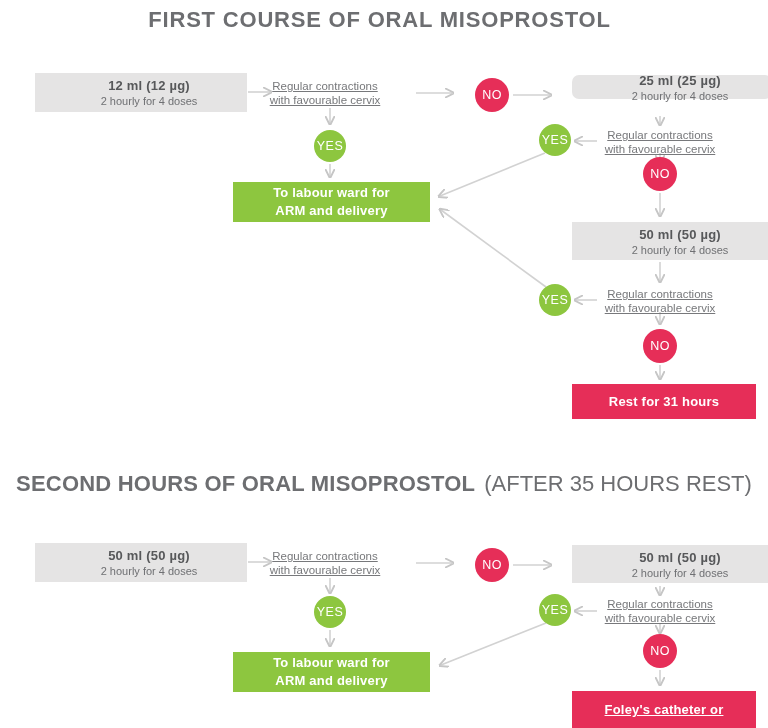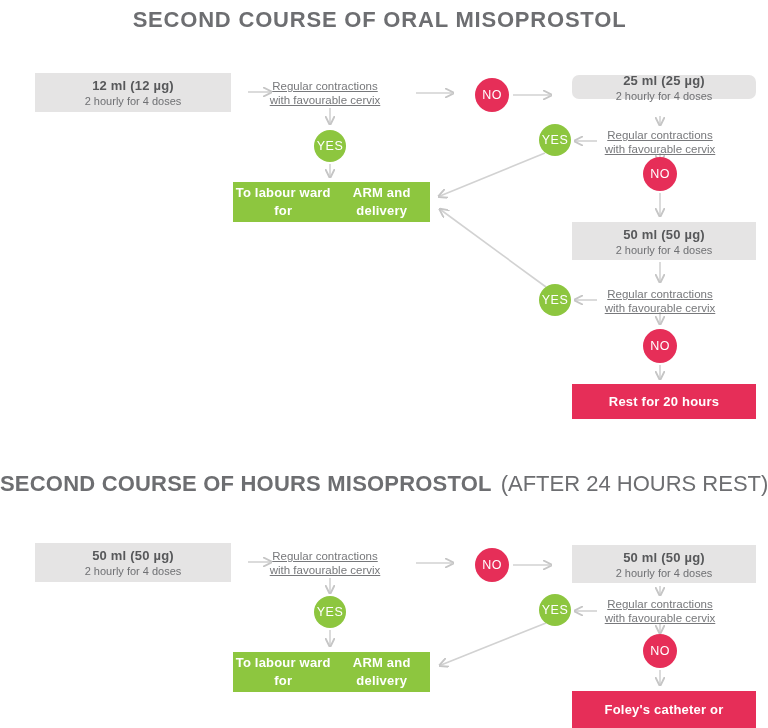--- a/index.html
+++ b/index.html
@@ -12,36 +12,36 @@
     position:absolute;left:0;right:0;margin:0;text-align:center;z-index:2;
     font-weight:bold;color:var(--title_gray);white-space:nowrap;
   }
   .title-1{top:7px;font-size:22px;letter-spacing:.8px;}
   .title-2{top:471px;font-size:22px;letter-spacing:.2px;}
   .title .note{font-weight:normal;letter-spacing:0;margin-left:9px;}
   .box{
     position:absolute;display:flex;flex-direction:column;justify-content:center;
     align-items:center;text-align:center;z-index:2;
   }
-  .box.gray{background:var(--box_gray);}
+  .box.gray{background:var(--box_gray);padding-left:16px;}
   .dose{font-weight:bold;font-size:13px;color:#57585a;letter-spacing:.2px;}
   .sched{font-size:11px;color:#6f7073;margin-top:2px;}
   .check{
     position:absolute;text-align:center;font-size:11.5px;color:var(--text_gray);
     line-height:1.25;z-index:2;text-decoration:underline;
   }
   .circle{
     position:absolute;border-radius:50%;display:flex;align-items:center;
     justify-content:center;color:#fff;font-weight:normal;font-size:12.5px;
     letter-spacing:.5px;z-index:3;
   }
   .circle.no{background:var(--accent_red);width:34px;height:34px;}
   .circle.yes{background:var(--accent_green);width:32px;height:32px;}
   .cta{
-    position:absolute;display:flex;flex-direction:row;justify-content:center;
+    position:absolute;display:flex;flex-direction:column;justify-content:center;
     align-items:center;text-align:center;color:#fff;font-weight:bold;
     font-size:13px;line-height:1.35;letter-spacing:.2px;z-index:2;
   }
   .cta.green{background:var(--accent_green);}
   .cta.red{background:var(--accent_red);}
   .connector{stroke:var(--arrow_gray);stroke-width:1.6;fill:none;}
 
   
   #c1-start{left:35px;top:73px;width:196px;height:39px;}
   #c1-check1{left:255px;top:79px;width:140px;}
@@ -59,21 +59,21 @@
   #c1-success{left:233px;top:182px;width:197px;height:40px;}
 
   
   #c2-start{left:35px;top:543px;width:196px;height:39px;}
   #c2-check1{left:255px;top:549px;width:140px;}
   #c2-no1{left:475px;top:548px;}
   #c2-esc1{left:572px;top:545px;width:184px;height:38px;}
   #c2-check2{left:590px;top:597px;width:140px;}
   #c2-yes2{left:539px;top:594px;}
   #c2-no2{left:643px;top:634px;}
-  #c2-fail{left:572px;top:691px;width:184px;height:37px;}
+  #c2-fail{left:572px;top:691px;width:184px;height:37px;text-decoration:underline;}
   #c2-yes1{left:314px;top:596px;}
   #c2-success{left:233px;top:652px;width:197px;height:40px;}
 </style>
 </head>
 <body>
 
 <div class="stage">
 
   <svg class="arrows" width="768" height="728">
     <defs>
@@ -103,21 +103,21 @@
     <line class="connector" x1="513" y1="565" x2="550" y2="565" marker-end="url(#ah)"></line>
     <line class="connector" x1="660" y1="586" x2="660" y2="594" marker-end="url(#ah)"></line>
     <line class="connector" x1="597" y1="611" x2="576" y2="611" marker-end="url(#ah)"></line>
     <line class="connector" x1="660" y1="623" x2="660" y2="632" marker-end="url(#ah)"></line>
     <line class="connector" x1="660" y1="670" x2="660" y2="684" marker-end="url(#ah)"></line>
     <line class="connector" x1="330" y1="578" x2="330" y2="592" marker-end="url(#ah)"></line>
     <line class="connector" x1="330" y1="630" x2="330" y2="645" marker-end="url(#ah)"></line>
     <line class="connector" x1="546" y1="623" x2="441" y2="665" marker-end="url(#ah)"></line>
   </svg>
 
-  <h1 class="title title-1"><span>SECOND COURSE OF ORAL MISOPROSTOL</span><span class="note"></span></h1>
+  <h1 class="title title-1"><span>FIRST COURSE OF ORAL MISOPROSTOL</span><span class="note"></span></h1>
 
   <div class="box gray" id="c1-start">
     <div class="dose">12 ml (12 µg)</div>
     <div class="sched">2 hourly for 4 doses</div>
   </div>
 
   <div class="check" id="c1-check1">
     <div>Regular contractions</div>
     <div>with favourable cervix</div>
   </div>
@@ -144,31 +144,31 @@
 
   <div class="check" id="c1-check3">
     <div>Regular contractions</div>
     <div>with favourable cervix</div>
   </div>
 
   <div class="circle yes" id="c1-yes3">YES</div>
   <div class="circle no" id="c1-no3">NO</div>
 
   <div class="cta red" id="c1-fail">
-    <div>Rest for 20 hours</div>
+    <div>Rest for 31 hours</div>
   </div>
 
   <div class="circle yes" id="c1-yes1">YES</div>
 
   <div class="cta green" id="c1-success">
     <div>To labour ward for</div>
     <div>ARM and delivery</div>
   </div>
 
-  <h1 class="title title-2"><span>SECOND COURSE OF HOURS MISOPROSTOL</span><span class="note">(AFTER 24 HOURS REST)</span></h1>
+  <h1 class="title title-2"><span>SECOND HOURS OF ORAL MISOPROSTOL</span><span class="note">(AFTER 35 HOURS REST)</span></h1>
 
   <div class="box gray" id="c2-start">
     <div class="dose">50 ml (50 µg)</div>
     <div class="sched">2 hourly for 4 doses</div>
   </div>
 
   <div class="check" id="c2-check1">
     <div>Regular contractions</div>
     <div>with favourable cervix</div>
   </div>

